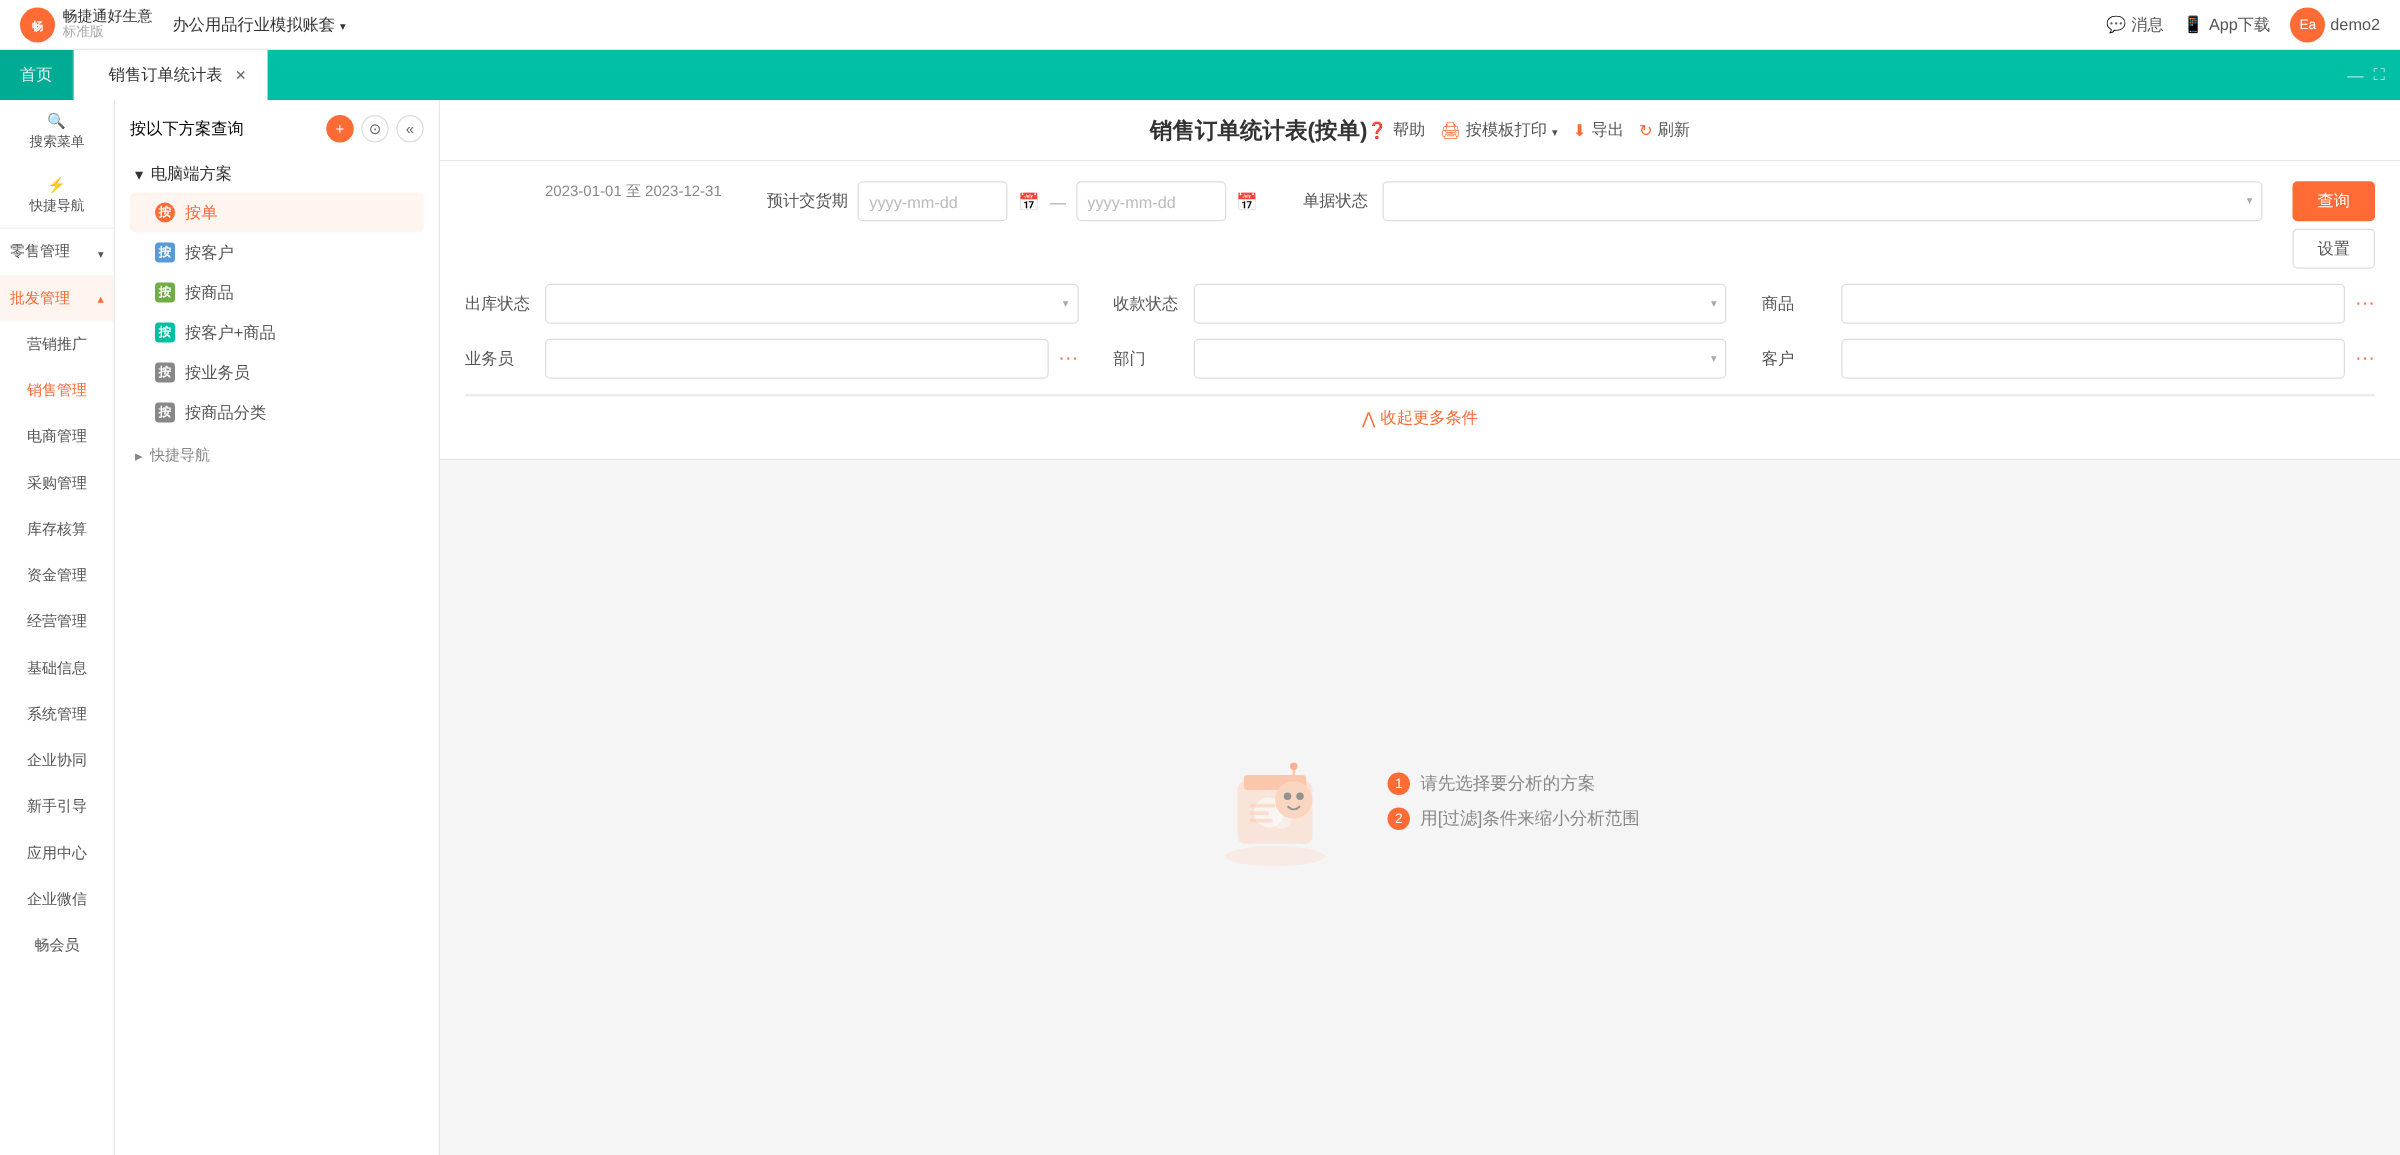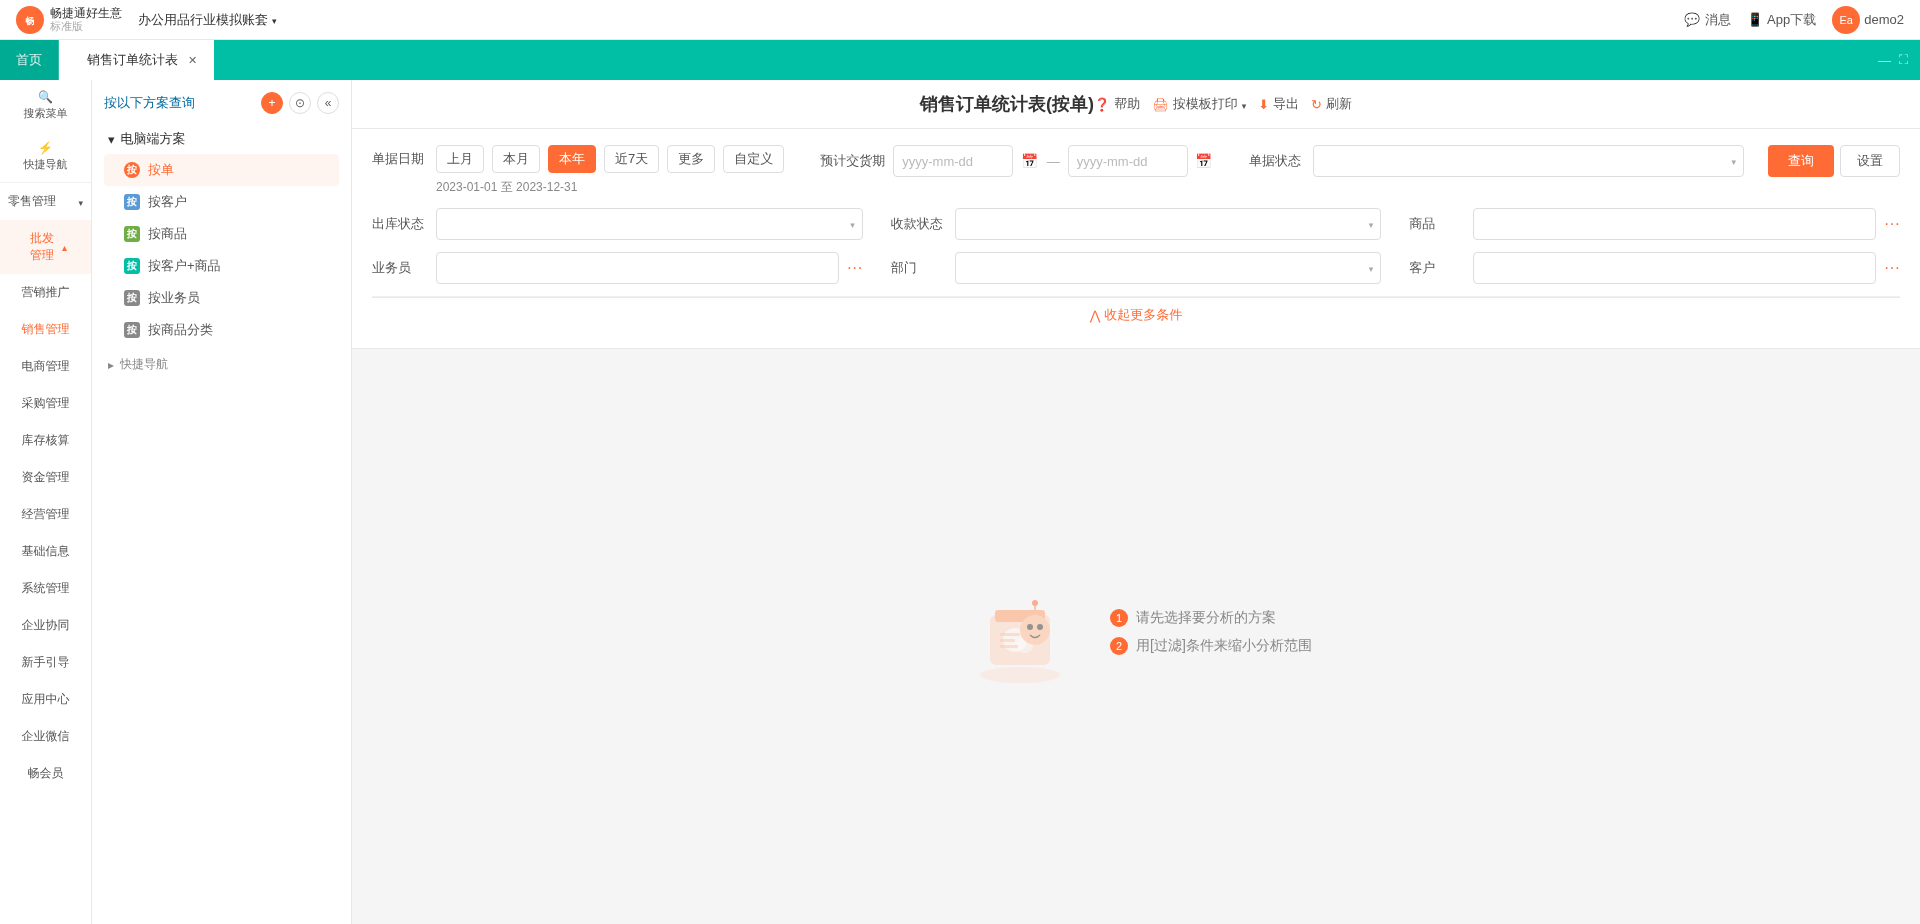--- a/index.html
+++ b/index.html
@@ -166,21 +166,21 @@
       padding: 12px;
       flex-shrink: 0;
       overflow-y: auto;
     }
     .left-panel-header {
       display: flex;
       align-items: center;
       justify-content: space-between;
       margin-bottom: 10px;
     }
-    .left-panel-title { font-size: 13px; color: #0369a1; }
+    .left-panel-title { font-size: 13px; color: #000000; }
     .left-panel-actions {
       display: flex;
       align-items: center;
       gap: 6px;
     }
     .action-btn {
       width: 22px;
       height: 22px;
       border-radius: 50%;
       border: 1px solid #ddd;
@@ -376,21 +376,21 @@
       padding: 0 16px;
       background: #fff;
       color: #555;
       border: 1px solid #ddd;
       border-radius: 4px;
       cursor: pointer;
       font-size: 13px;
     }
     .btn-group {
       display: flex;
-      flex-direction: row;
+      flex-direction: column;
       gap: 6px;
       margin-left: 8px;
     }
 
     .more-conditions-btn {
       display: flex;
       align-items: center;
       justify-content: center;
       padding: 8px;
       cursor: pointer;
@@ -520,21 +520,21 @@
       </div>
       <div class="sidebar-item">
         <span>⚡</span>
         <span style="font-size:11px;">快捷导航</span>
       </div>
     </div>
     <div class="sidebar-item" style="flex-direction:row;justify-content:space-between;padding:10px 8px;">
       <span>零售管理</span>
       <span class="chevron-down-small"></span>
     </div>
-    <div class="sidebar-item expanded" style="flex-direction:row;justify-content:space-between;padding:10px 24px;">
+    <div class="sidebar-item expanded" style="flex-direction:row;justify-content:space-between;padding:10px 8px;">
       <span>批发管理</span>
       <span style="font-size:10px;color:#ff6b35;">▴</span>
     </div>
     <div class="sidebar-item">
       <span>营销推广</span>
     </div>
     <div class="sidebar-item active">
       <span>销售管理</span>
     </div>
     <div class="sidebar-item">
@@ -655,31 +655,20 @@
             <span>刷新</span>
           </div>
         </div>
       </div>
 
       <div class="filter-area">
 
         <div style="display:flex;align-items:flex-start;gap:16px;margin-bottom:12px;">
 
           <div style="display:flex;flex-direction:column;gap:6px;">
-            <div style="display:flex;align-items:center;gap:8px;">
-              <span class="filter-label">单据日期</span>
-              <div class="date-row">
-                <button class="date-btn">上月</button>
-                <button class="date-btn">本月</button>
-                <button class="date-btn active">本年</button>
-                <button class="date-btn">近7天</button>
-                <button class="date-btn">更多</button>
-                <button class="date-btn">自定义</button>
-              </div>
-            </div>
             <div style="padding-left:64px;">
               <span style="font-size:12px;color:#888;">2023-01-01 至 2023-12-31</span>
             </div>
           </div>
 
           <div style="display:flex;align-items:center;gap:8px;margin-left:20px;">
             <span class="filter-label">预计交货期</span>
             <input class="date-input" type="text" placeholder="yyyy-mm-dd" style="">
             <span class="calendar-icon">📅</span>
             <span class="date-separator">—</span>

